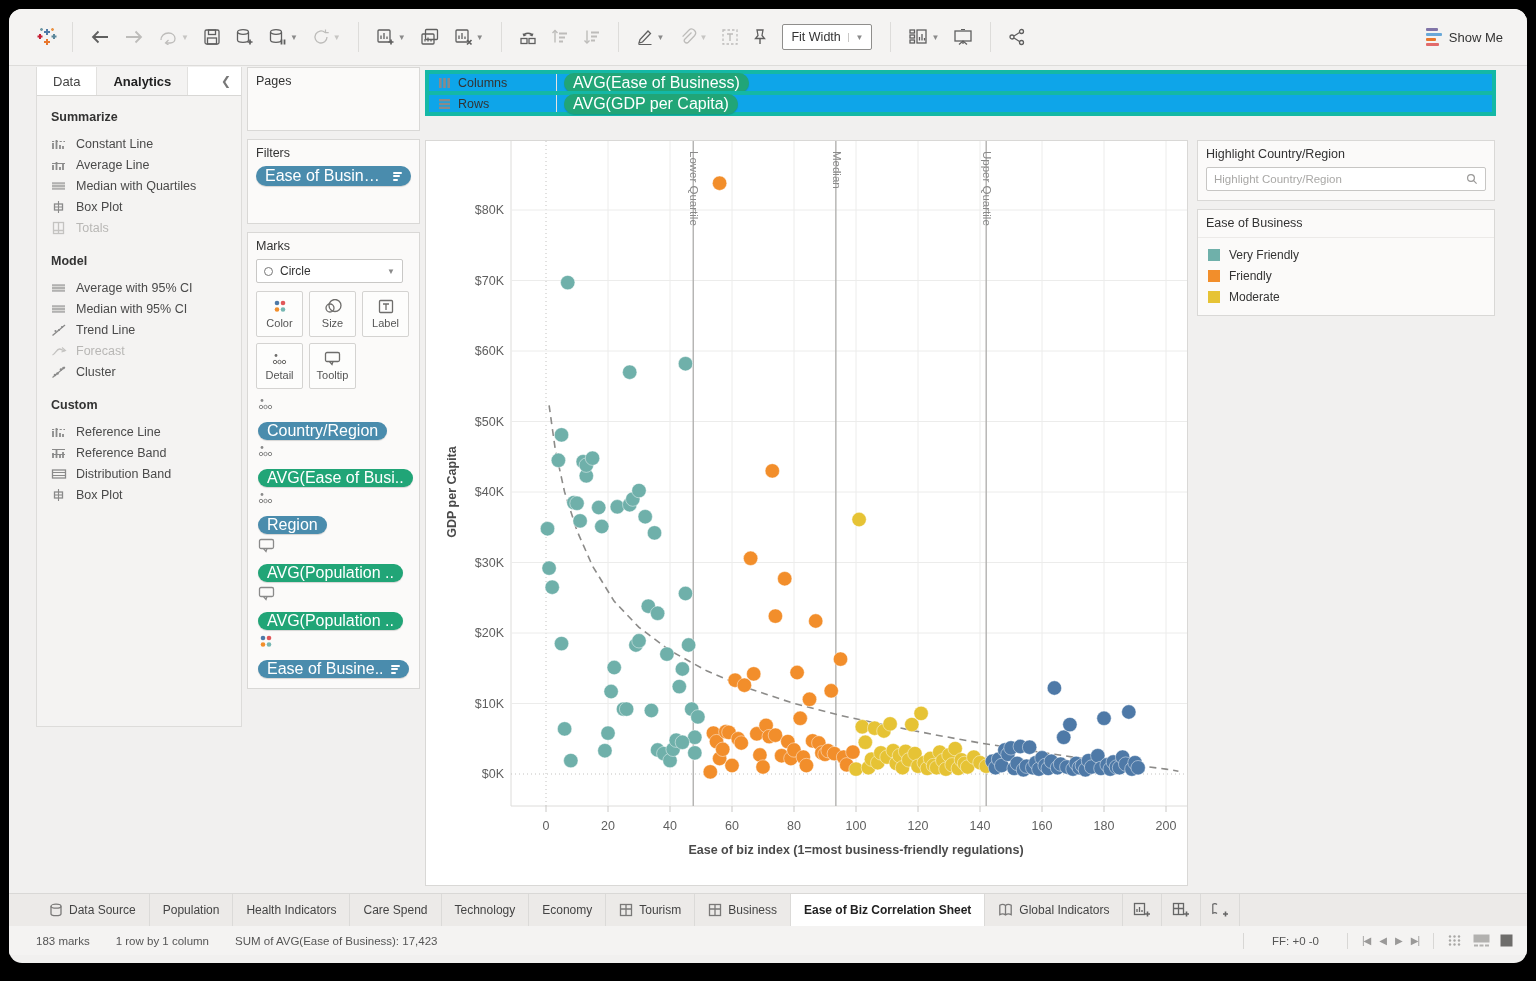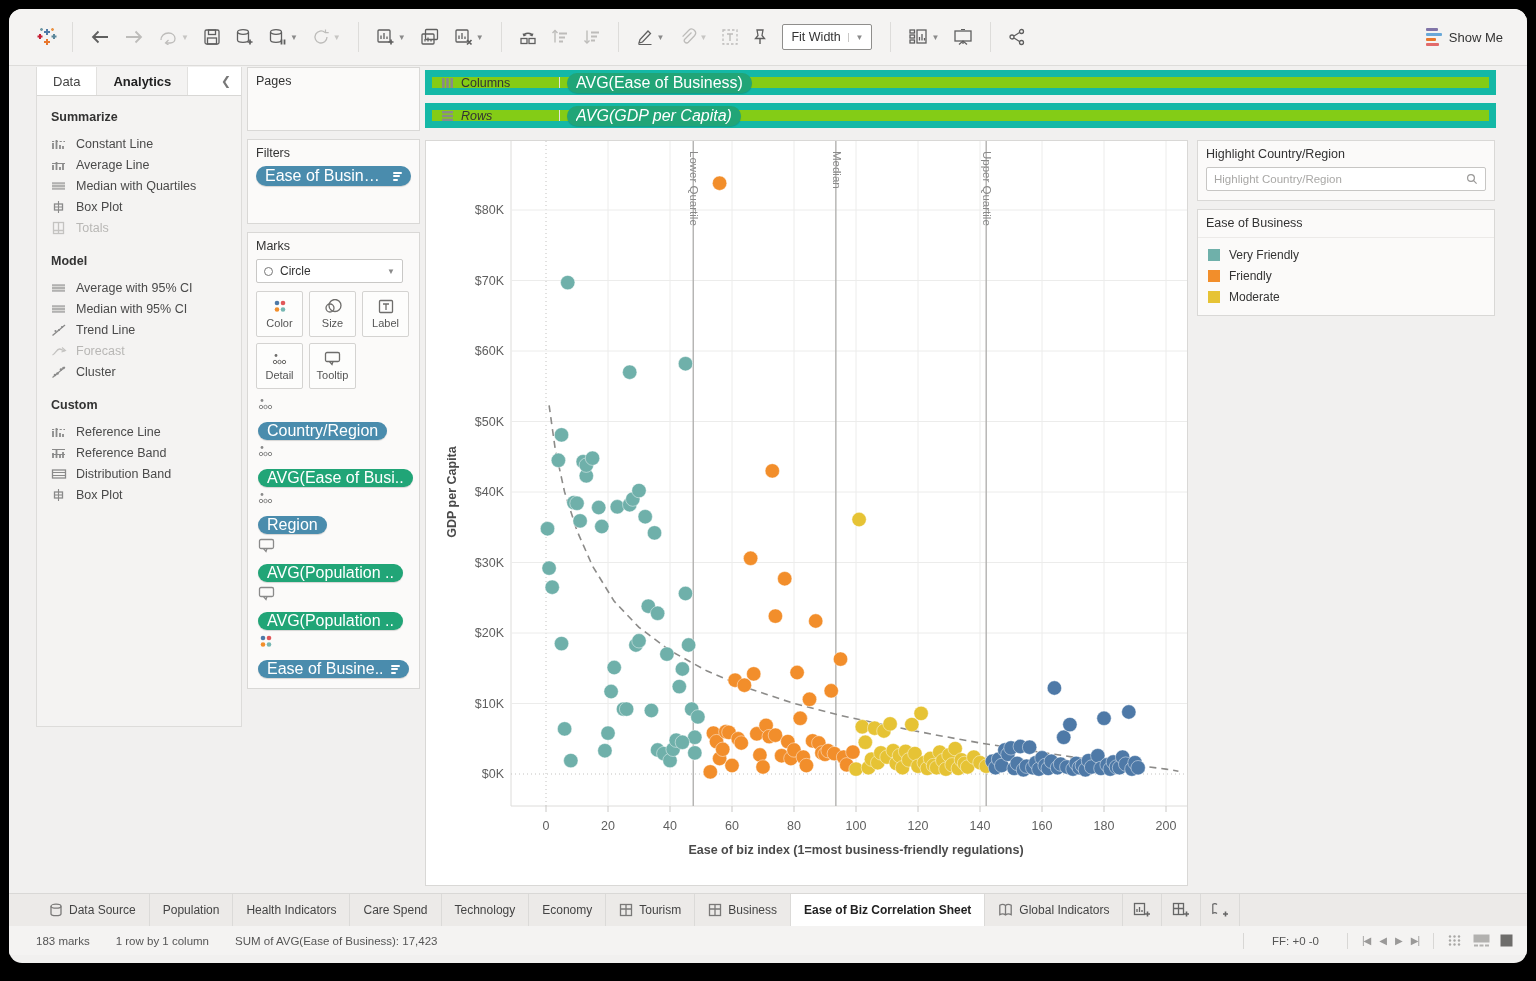--- a/index.html
+++ b/index.html
@@ -43,21 +43,21 @@
 
   .marks-dd { display:flex; align-items:center; border:1px solid #c9c8c6; background:#fff; height:24px; margin:2px 16px 8px 8px; padding:0 7px; border-radius:2px; font-size:12px; color:#333; cursor:pointer; }
   .marks-dd .circ { width:9px; height:9px; border:1.5px solid #777; border-radius:50%; margin-right:7px; }
   .marks-btnrow { display:flex; gap:6px; padding:0 8px; margin-bottom:6px; }
   .marks-btn { width:47px; height:46px; border:1px solid #d4d3d1; background:#fdfdfc; border-radius:2px; display:flex; flex-direction:column; align-items:center; justify-content:center; gap:3px; cursor:pointer; }
   .marks-btn .mlabel { font-size:11px; color:#555; }
   .mark-pill-row { display:flex; align-items:flex-start; gap:11px; padding:2px 8px 2px 10px;flex-direction:column; }
   .mark-pill-row .pill { flex:1; height:19px; }
 
   .center { position:absolute; left:416px; top:0; width:1071px; height:826px; }
-  .shelf { position:absolute; left:0; width:1071px; height:25px; background:#84cc16; border:7px solid #14b8a6; display:flex; align-items:center; }
+  .shelf { position:absolute; left:0; width:1071px; height:25px; background:#0ea5e9; border:4px solid #14b8a6; display:flex; align-items:center; }
   .shelf-label { display:flex; align-items:center; gap:7px; width:128px; padding-left:9px; font-size:12.5px; color:#333; border-right:1px solid #e4e3e1; align-self:stretch; }
   .shelf-pills { display:flex; align-items:center; gap:5px; padding-left:7px; }
 
   .chart-card { position:absolute; left:0; top:73px; width:763px; height:746px; background:#fff; border:1px solid #d9d8d6; }
 
   .rightcol { position:absolute; left:1188px; top:73px; width:298px; }
   .hl-input { display:flex; align-items:center; border:1px solid #c7c6c4; background:#fff; height:24px; margin:2px 8px 9px 8px; padding:0 7px; border-radius:2px; }
   .hl-input input { border:none; outline:none; flex:1; font-size:11.5px; color:#333; font-family:"Liberation Sans",sans-serif; background:transparent; }
   .hl-input input::placeholder { color:#a9a8a6; }
   .legend-item { display:flex; align-items:center; gap:9px; height:21px; padding-left:10px; font-size:12px; color:#333; cursor:pointer; }
@@ -630,21 +630,21 @@
               </g>
             </svg>
           <span>Columns</span>
         </div>
         <div class="shelf-pills" id="columns-pills">
             <div class="pill" style="background: rgb(33, 165, 119);">
               <span style="overflow:hidden;text-overflow:ellipsis;">AVG(Ease of Business)</span>
             </div>
           </div>
       </div>
-      <div class="shelf" style="top:36px;font-style:italic;">
+      <div class="shelf" style="top:24px;">
         <div class="shelf-label">
           <svg width="13" height="12" viewBox="0 0 13 12">
               <g fill="#8a8a8a">
                 <rect x="1" y="1" width="11" height="2.4"></rect>
                 <rect x="1" y="4.8" width="11" height="2.4"></rect>
                 <rect x="1" y="8.6" width="11" height="2.4"></rect>
               </g>
             </svg>
           <span>Rows</span>
         </div>

